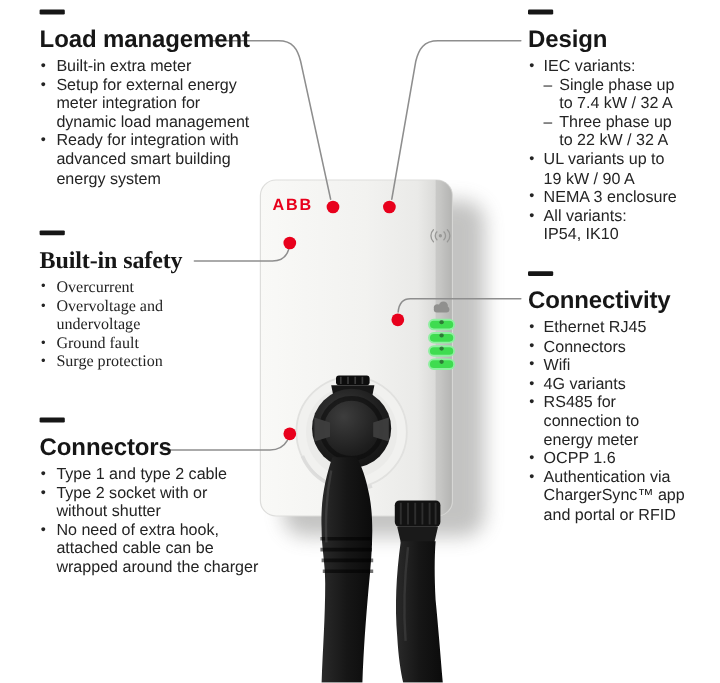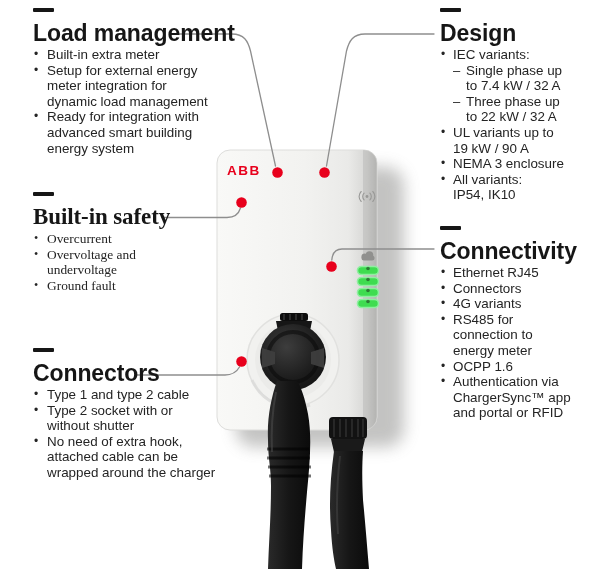--- a/index.html
+++ b/index.html
@@ -4,21 +4,21 @@
 <style>
   html,body{margin:0;padding:0;background:#ffffff;}
   .canvas{
     position:relative;width:600px;height:569px;background:#ffffff;
     font-family:"Liberation Sans",sans-serif;color:#242424;overflow:hidden;
   }
   .art{position:absolute;left:0;top:0;z-index:1;}
   .callout{position:absolute;z-index:2;}
   .dash{width:21px;height:4px;background:#161616;border-radius:1px;margin:0 0 11px 0;}
   .callout h2{
-    margin:0 0 4px 0;font-size:23px;line-height:20px;font-weight:700;
+    margin:0 0 4px 0;font-size:20px;line-height:20px;font-weight:700;
     color:#161616;letter-spacing:-0.1px;
   }
   .callout ul{list-style:none;margin:0;padding:0;font-size:13.4px;line-height:15.6px;}
   .callout li{position:relative;padding-left:14px;margin:0;white-space:pre-line;}
   .callout li::before{content:"\2022";position:absolute;left:1px;top:0;font-size:12px;}
   .callout li.sub{padding-left:27px;}
   .callout li.sub::before{content:"\2013";left:13px;font-size:13px;}
   .col-right li{padding-left:13px;}
   .col-right li.sub{padding-left:26px;}
 </style>
@@ -149,20 +149,21 @@
   </div>
 
   <div class="callout" style="left:33px;top:192px;width:200px;font-family:Liberation Serif, serif;">
     <div class="dash"></div>
     <h2>Built-in safety</h2>
     <ul>
       <li>Overcurrent</li>
       <li>Overvoltage and
 undervoltage</li>
       <li>Ground fault</li>
+      <li>Surge protection</li>
     </ul>
   </div>
 
   <div class="callout" style="left:33px;top:348px;width:215px;">
     <div class="dash"></div>
     <h2>Connectors</h2>
     <ul>
       <li>Type 1 and type 2 cable</li>
       <li>Type 2 socket with or
 without shutter</li>
@@ -188,20 +189,21 @@
 IP54, IK10</li>
     </ul>
   </div>
 
   <div class="callout col-right" style="left:440px;top:226px;width:155px;">
     <div class="dash"></div>
     <h2>Connectivity</h2>
     <ul>
       <li>Ethernet RJ45</li>
       <li>Connectors</li>
+      <li>Wifi</li>
       <li>4G variants</li>
       <li>RS485 for
 connection to
 energy meter</li>
       <li>OCPP 1.6</li>
       <li>Authentication via
 ChargerSync™ app
 and portal or RFID</li>
     </ul>
   </div>

